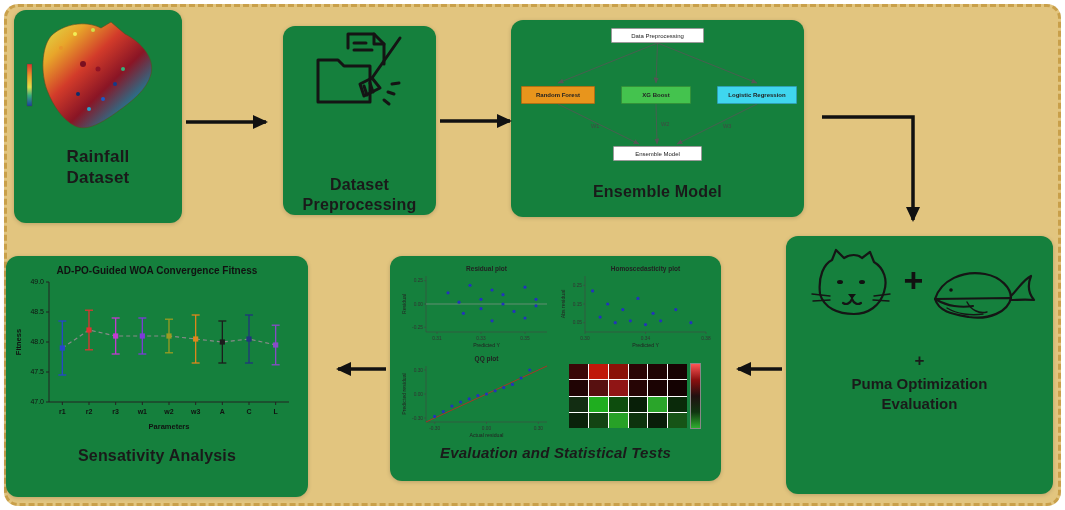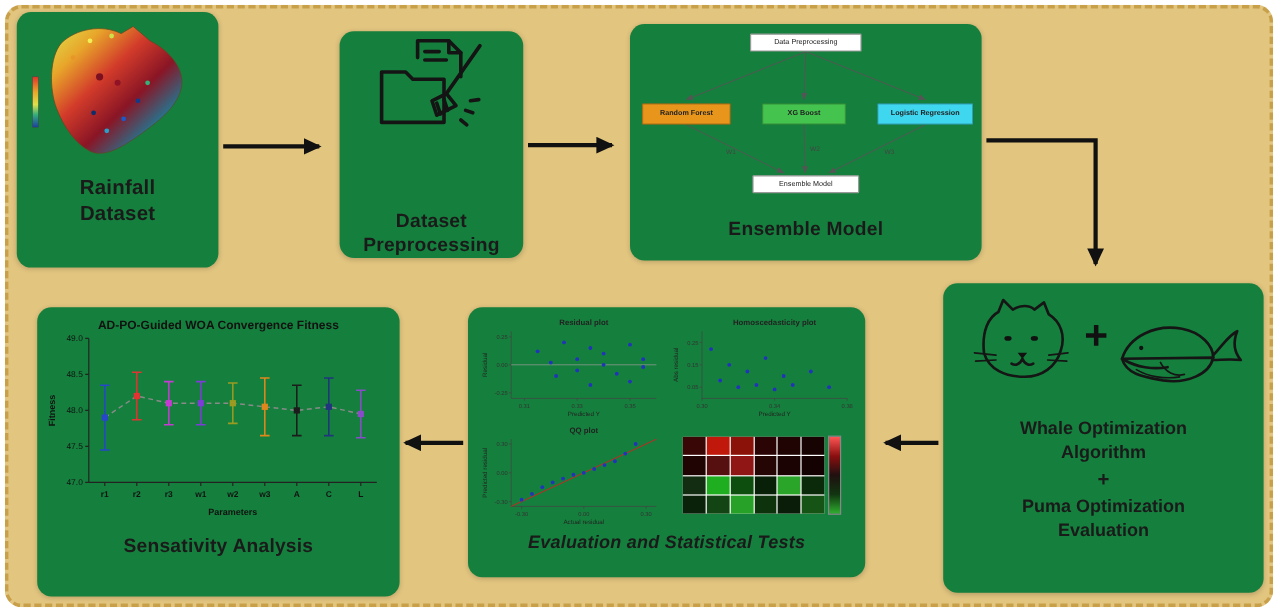--- a/index.html
+++ b/index.html
@@ -13,21 +13,21 @@
 
   
   #box-rainfall{left:14px;top:10px;width:168px;height:213px;justify-content:flex-start;padding-top:4px;box-sizing:border-box;}
   #box-rainfall .node-label{font-size:17px;width:95px;margin-top:2px;}
 
   
   #box-preprocessing{left:283px;top:26px;width:153px;height:189px;justify-content:space-between;box-sizing:border-box;}
   #box-preprocessing .node-label{font-size:16px;font-weight:600;width:125px;margin-top:8px;}
 
   
-  #box-ensemble{left:525px;top:20px;width:293px;height:197px;box-sizing:border-box;}
+  #box-ensemble{left:511px;top:20px;width:293px;height:197px;box-sizing:border-box;}
   #ens-diagram{position:relative;width:293px;height:148px;}
   .ens-node{position:absolute;display:flex;align-items:center;justify-content:center;text-align:center;
             font-size:6px;color:#222;background:#fff;border:1px solid #9a9a9a;border-radius:1px;box-sizing:border-box;}
   .ens-model{border:1px solid rgba(0,0,0,.25);font-weight:600;}
   #box-ensemble .node-label{font-size:16px;margin-top:14px;}
 
   
   #box-optimization{left:786px;top:236px;width:267px;height:258px;justify-content:flex-start;padding-top:8px;box-sizing:border-box;}
   .art-row{display:flex;align-items:center;justify-content:center;gap:4px;}
   .art-plus{font-size:34px;font-weight:700;color:#111;line-height:1;margin-top:-28px;}
@@ -38,21 +38,21 @@
   
   #box-evaluation{left:390px;top:256px;width:331px;height:225px;box-sizing:border-box;padding-top:6px;}
   .plot-grid{display:grid;grid-template-columns:157px 157px;grid-template-rows:88px 88px;gap:2px;}
   .plot-cell{display:flex;align-items:center;justify-content:center;}
   #box-evaluation .node-label{font-size:15px;margin-top:4px;font-style:italic;}
   .hm-wrap{display:flex;align-items:center;gap:3px;}
   .hm-grid{display:grid;width:118px;height:64px;gap:1px;background:#fff;}
   .hm-bar{width:9px;height:64px;border:0.5px solid #888;}
 
   
-  #box-sensitivity{left:31px;top:256px;width:302px;height:241px;box-sizing:border-box;padding-top:6px;}
+  #box-sensitivity{left:6px;top:256px;width:302px;height:241px;box-sizing:border-box;padding-top:6px;}
   #box-sensitivity .node-label{font-size:16px;margin-top:12px;}
 </style>
 </head>
 <body>
 
 <div id="canvas">
   <div class="bg"></div>
 
   <div class="node" id="box-rainfall">
     <svg width="150" height="130" viewBox="0 0 150 130">
@@ -157,21 +157,20 @@
         <path d="M8,55 C14,36 36,26 58,30 C74,33 84,44 84,54"></path>
         <path d="M84,54 C81,68 62,76 42,73 C26,70 12,68 8,55 Z"></path>
         <path d="M84,52 C92,44 96,36 104,32 C100,42 102,50 107,56 C98,55 90,56 84,56"></path>
         <circle cx="24" cy="46" r="1.8" fill="#111" stroke="none"></circle>
         <path d="M10,56 C20,62 34,64 46,62"></path>
         <path d="M20,64 C30,70 44,72 56,70" stroke-width="1.4"></path>
         <path d="M40,58 C44,66 52,70 60,68" stroke-width="1.4"></path>
       </svg>
     </div>
     <div class="opt-text">
-      <div class="line">Whale Optimization Algorithm</div>
       <div class="plus">+</div>
       <div class="line">Puma Optimization Evaluation</div>
     </div>
   </div>
 
   <div class="node" id="box-evaluation">
     <div class="plot-grid">
       <div class="plot-cell">
           <svg width="154" height="86">
             <text x="87.5" y="8" text-anchor="middle" font-size="6.5" font-weight="bold" fill="#222">Residual plot</text>

